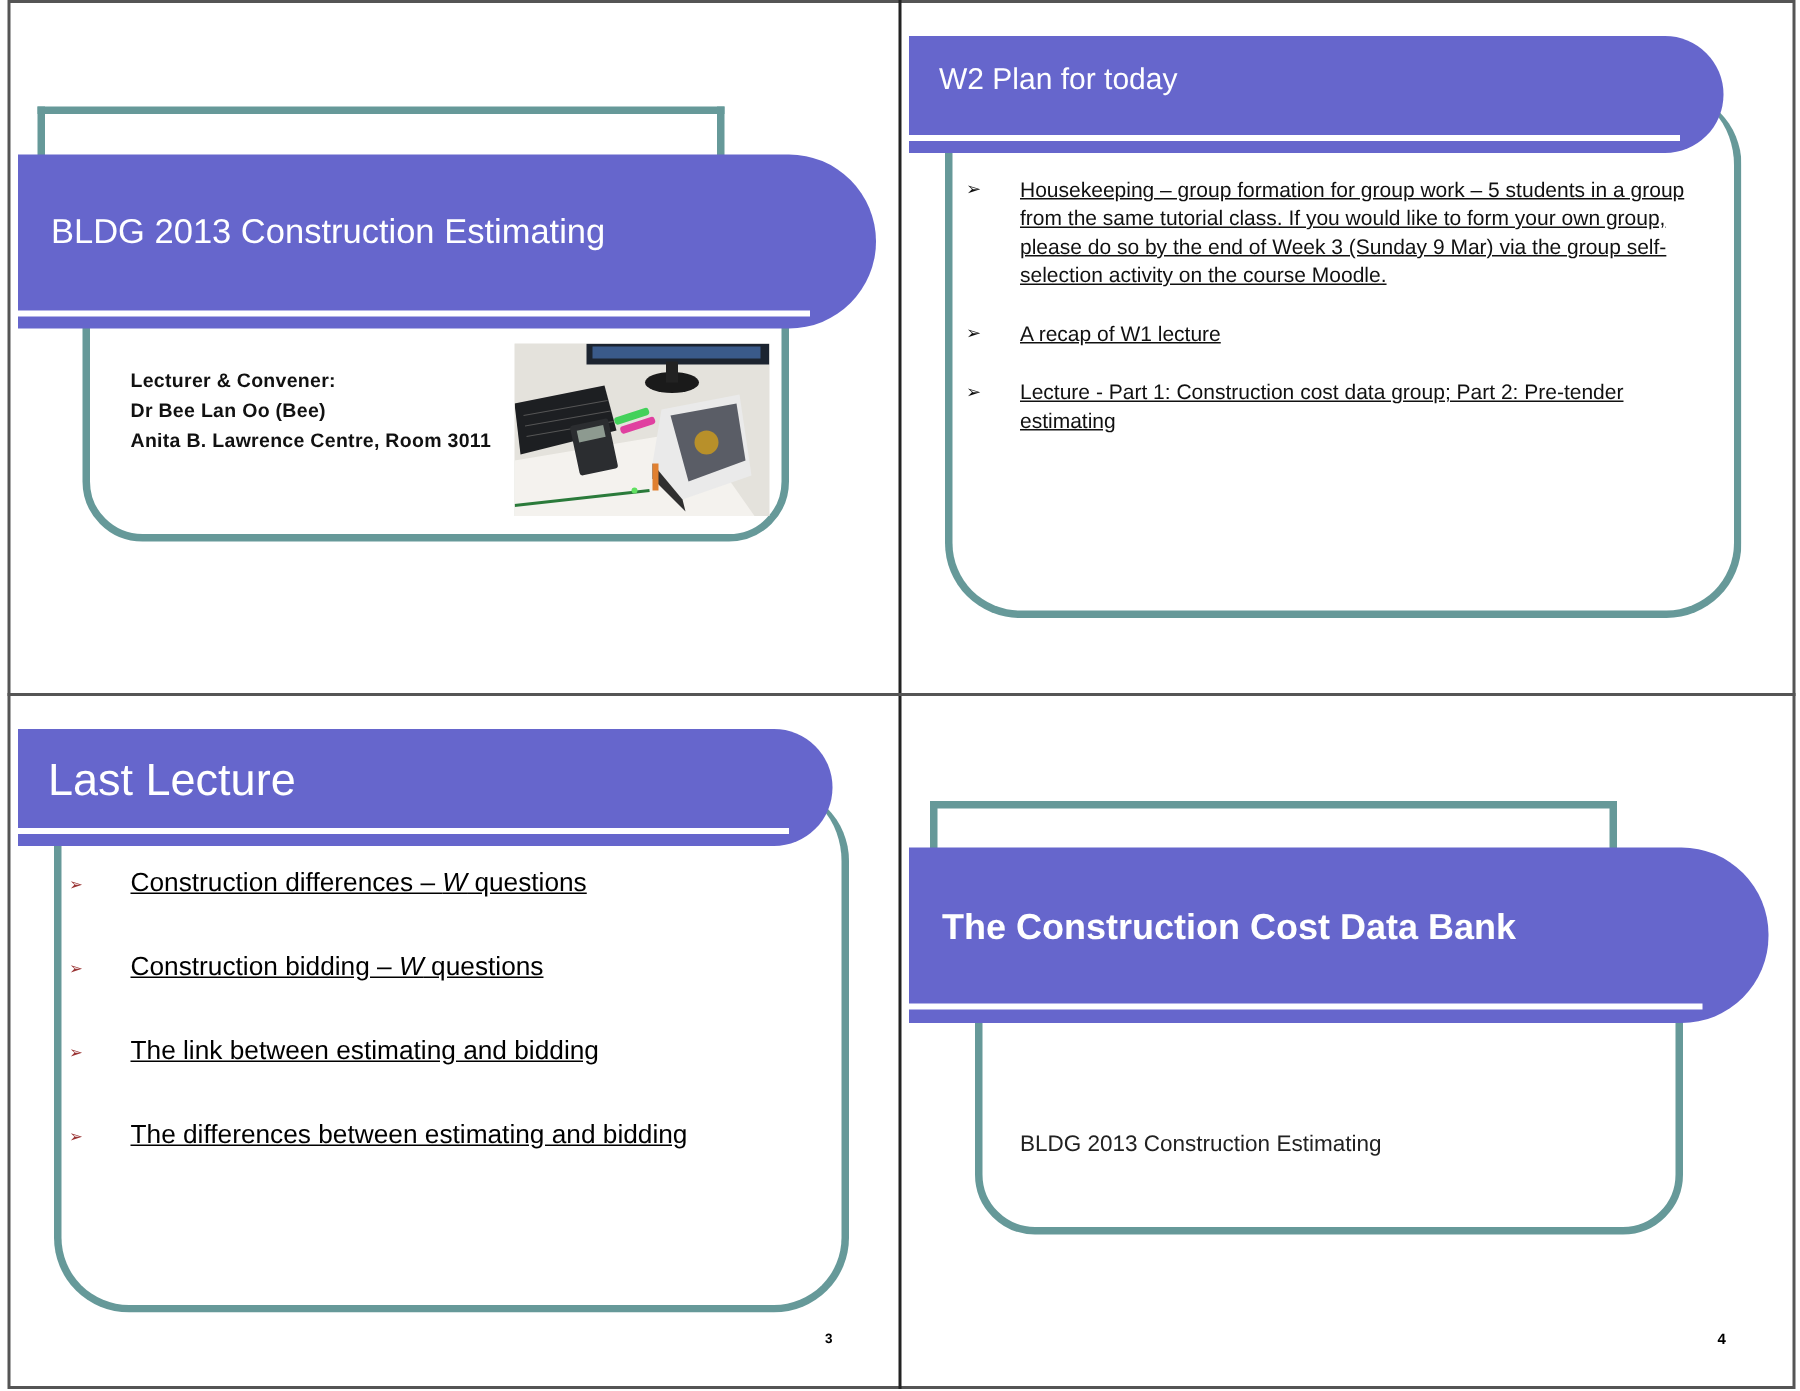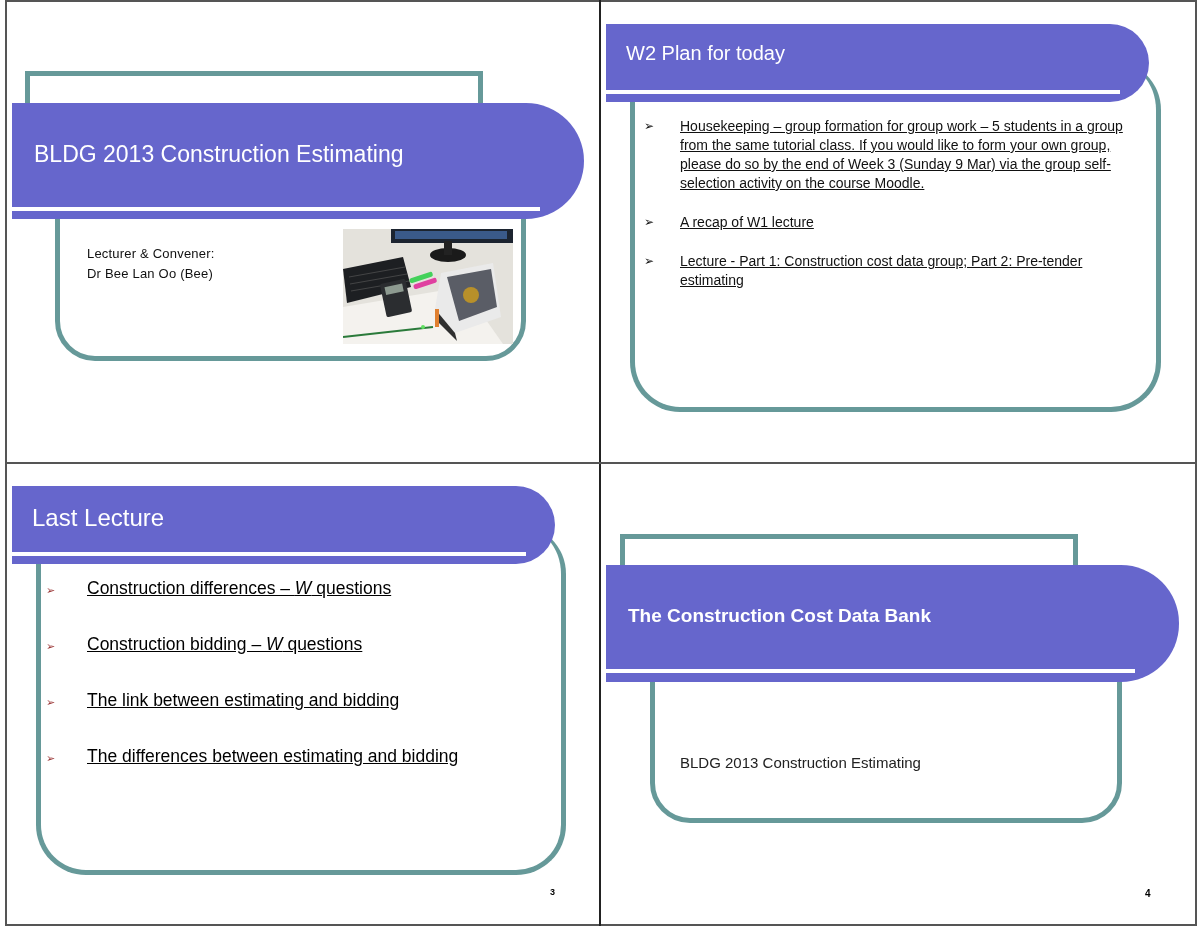--- a/index.html
+++ b/index.html
@@ -8,21 +8,21 @@
 
   .page { position: absolute; left: 5px; top: 0; width: 1192px; height: 926px; border: 2px solid #555; }
   .vdiv { position: absolute; left: 599px; top: 0; width: 2px; height: 926px; background: #222; }
   .hdiv { position: absolute; left: 5px; top: 462px; width: 1192px; height: 2px; background: #555; }
   .teal-frame { position: absolute; border: 5px solid #669999; background: transparent; }
   .teal-round { position: absolute; border: 5px solid #669999; border-radius: 40px; background: #fff; }
   .purple-bar { position: absolute; background: #6666cc; }
   .white-rule { position: absolute; height: 4px; background: #ffffff; }
   .title-text { position: absolute; color: #ffffff; white-space: nowrap; }
 
-  .small-text { position: absolute; font-size: 13px; line-height: 20px; color: #111; letter-spacing: 0.2px; }
+  .small-text { position: absolute; font-size: 13px; line-height: 20px; color: #111; letter-spacing: 0.2px; font-weight: bold; }
 
   .bullet-list { position: absolute; list-style: none; }
   .bullet-list li { position: relative; }
   .bullet { position: absolute; left: 0; }
   .bullet-text { display: block; text-decoration: underline; }
 
   .photo { position: absolute; overflow: hidden; background: #e8e6e0; }
 
   .page-num { position: absolute; font-size: 9px; font-weight: bold; }
 </style>
@@ -36,20 +36,21 @@
 <div>
   <div class="teal-frame" style="left:25px; top:71px; width:458px; height:60px; border-bottom:none;"></div>
   <div class="teal-round" style="left:55px; top:160px; width:471px; height:201px; border-top-left-radius:0; border-top-right-radius:0;"></div>
   <div class="purple-bar" style="left:12px; top:103px; width:572px; height:116px; border-radius:0 58px 58px 0;"></div>
   <div class="white-rule" style="left:12px; top:207px; width:528px;"></div>
   <div class="title-text" style="left:34px; top:141px; font-size:23px;">BLDG 2013 Construction Estimating</div>
 
   <div class="small-text" style="left:87px; top:244px;">
     <div>Lecturer &amp; Convener:</div>
     <div>Dr Bee Lan Oo (Bee)</div>
+    <div>Anita B. Lawrence Centre, Room 3011</div>
   </div>
 
   <div class="photo" style="left:343px; top:229px; width:170px; height:115px;">
     <svg width="170" height="115" viewBox="0 0 170 115">
       <rect x="0" y="0" width="170" height="115" fill="#e4e2dc"></rect>
       <rect x="48" y="0" width="122" height="14" fill="#1c2430"></rect>
       <rect x="52" y="2" width="112" height="8" fill="#3a5a8a"></rect>
       <ellipse cx="105" cy="26" rx="18" ry="7" fill="#1a1a1a"></ellipse>
       <rect x="101" y="12" width="8" height="14" fill="#222"></rect>
       <polygon points="0,40 60,28 68,58 4,74" fill="#1d1f22"></polygon>
@@ -93,21 +94,21 @@
       <span class="bullet" style="font-size:12px;">➢</span>
       <span class="bullet-text">Lecture - Part 1: Construction cost data group; Part 2: Pre-tender estimating</span>
     </li>
   </ul>
 </div>
 
 <div>
   <div class="teal-round" style="left:36px; top:524px; width:530px; height:351px; border-radius:0 50px 50px 50px; border-top:none;"></div>
   <div class="purple-bar" style="left:12px; top:486px; width:543px; height:78px; border-radius:0 39px 39px 0;"></div>
   <div class="white-rule" style="left:12px; top:552px; width:514px;"></div>
-  <div class="title-text" style="left:32px; top:504px; font-size:24px;">Last Lecture</div>
+  <div class="title-text" style="left:32px; top:504px; font-size:30px;">Last Lecture</div>
 
   <ul class="bullet-list" style="left:46px; top:576px; width:520px; font-size:17.5px; line-height:24px;">
     <li style="padding-left:41px; margin-bottom:32px;">
       <span class="bullet" style="font-size:11px; color:#993333; top:2px;">➢</span>
       <span class="bullet-text"><span>Construction differences – </span><em>W</em><span> questions</span></span>
     </li>
     <li style="padding-left:41px; margin-bottom:32px;">
       <span class="bullet" style="font-size:11px; color:#993333; top:2px;">➢</span>
       <span class="bullet-text"><span>Construction bidding – </span><em>W</em><span> questions</span></span>
     </li>
@@ -122,20 +123,20 @@
   </ul>
 
   <div class="page-num" style="left:550px; top:887px;">3</div>
 </div>
 
 <div>
   <div class="teal-frame" style="left:620px; top:534px; width:458px; height:40px; border-bottom:none;"></div>
   <div class="teal-round" style="left:650px; top:660px; width:472px; height:163px; border-top-left-radius:0; border-top-right-radius:0;"></div>
   <div class="purple-bar" style="left:606px; top:565px; width:573px; height:117px; border-radius:0 58px 58px 0;"></div>
   <div class="white-rule" style="left:606px; top:669px; width:529px;"></div>
-  <div class="title-text" style="left:628px; top:605px; font-size:19px; font-weight:bold;">The Construction Cost Data Bank</div>
+  <div class="title-text" style="left:628px; top:605px; font-size:24px; font-weight:bold;">The Construction Cost Data Bank</div>
 
   <div style="position:absolute; left:680px; top:751px; font-size:15px; line-height:24px; color:#222;">
     <div>BLDG 2013 Construction Estimating</div>
   </div>
 
   <div class="page-num" style="left:1145px; top:888px; font-size:10px;">4</div>
 </div>
 
 </body></html>

